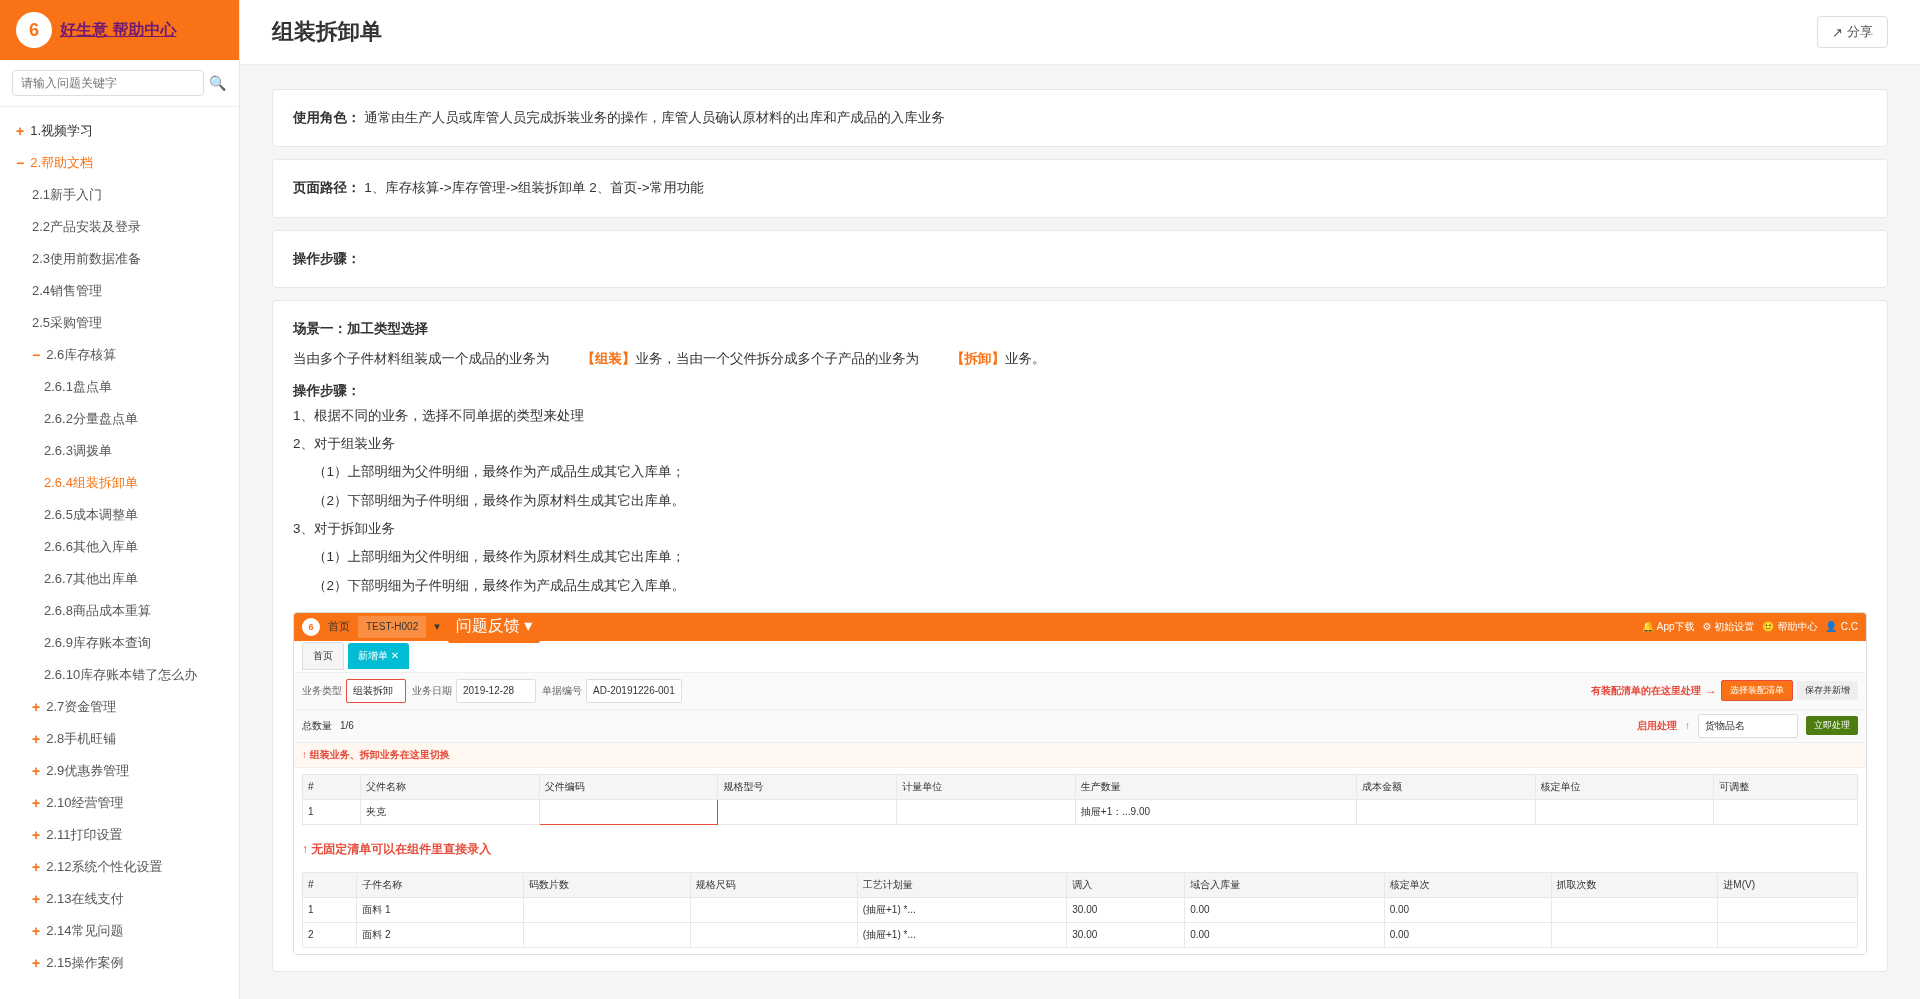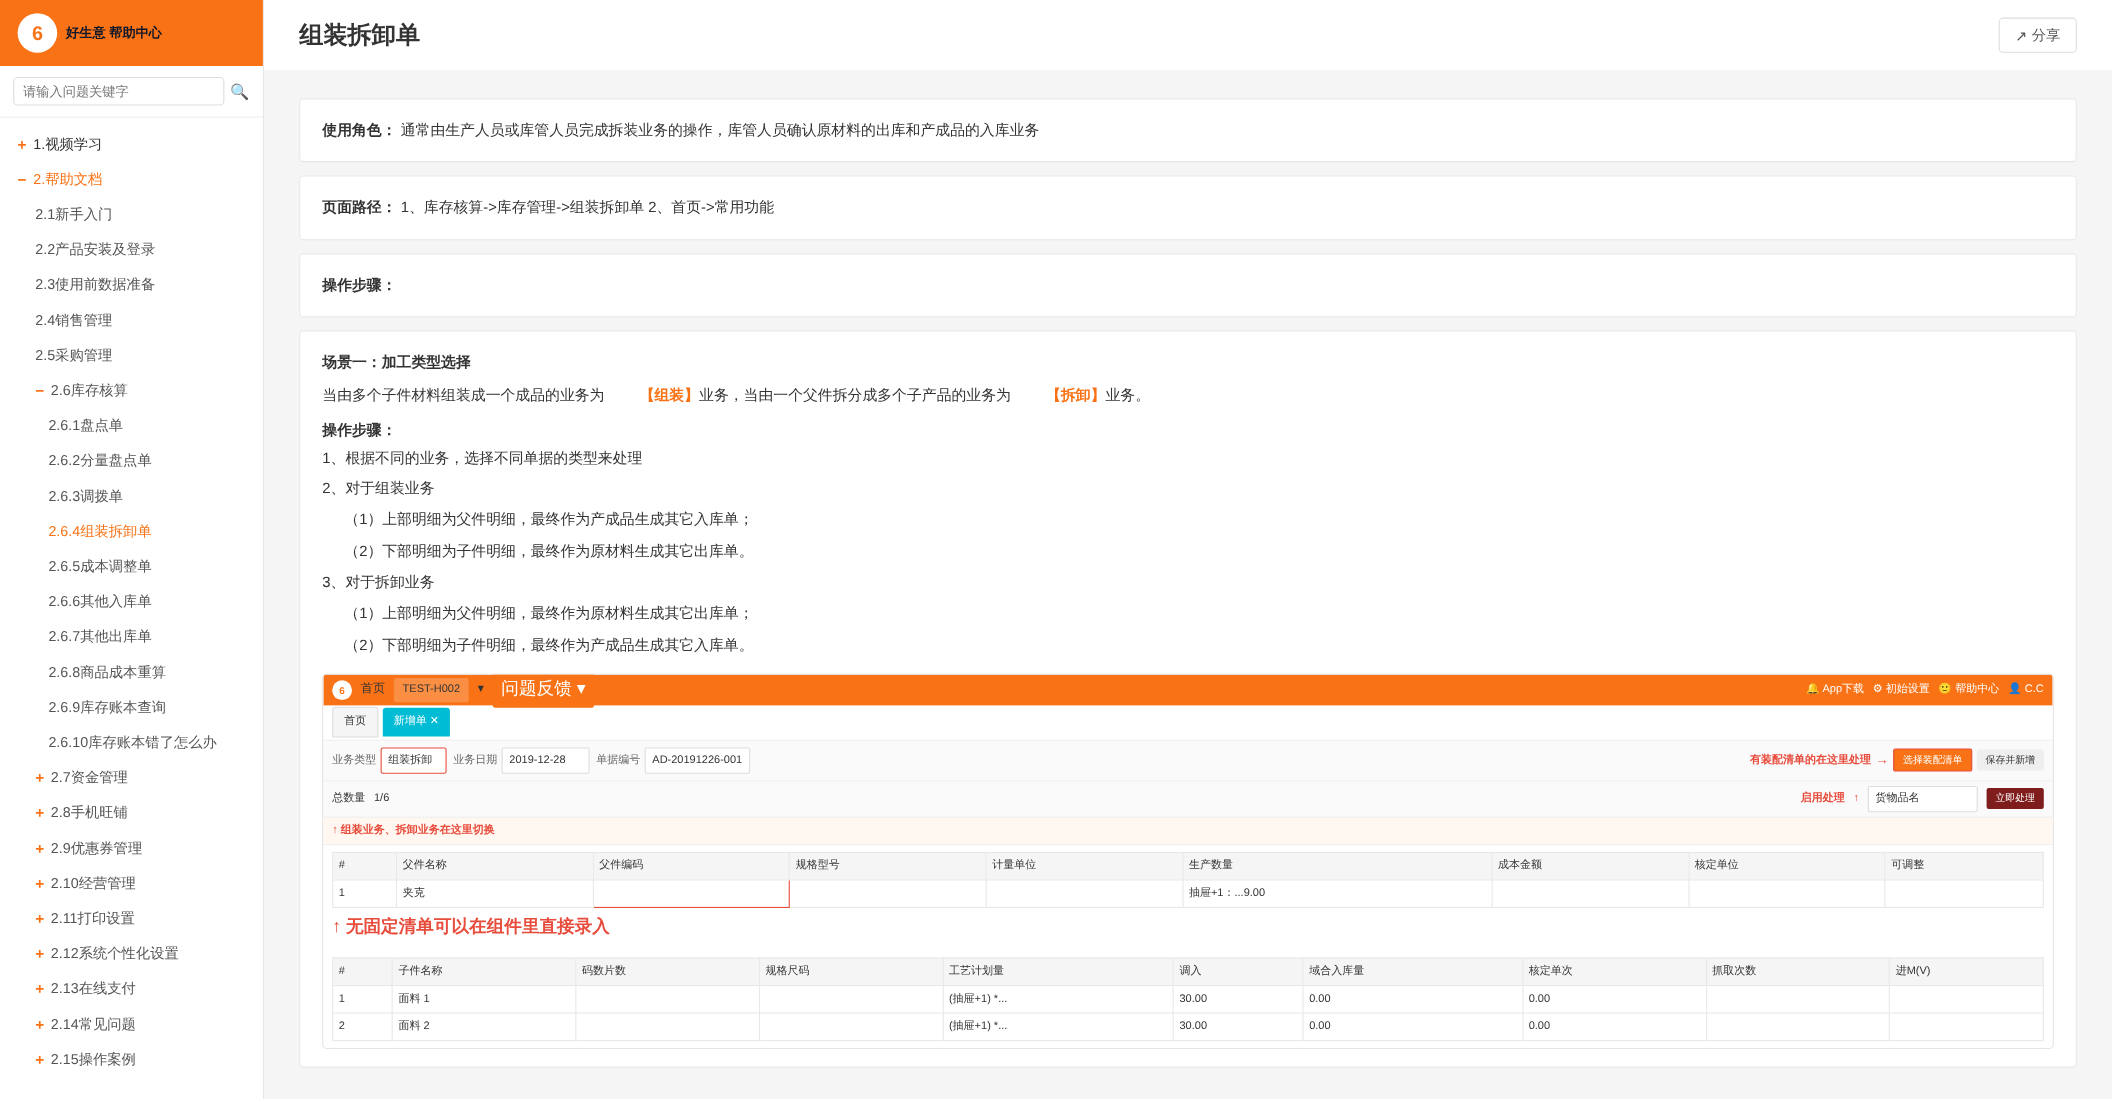--- a/index.html
+++ b/index.html
@@ -24,23 +24,24 @@
       gap: 8px;
     }
     .logo-circle {
       width: 36px; height: 36px;
       background: #fff;
       border-radius: 50%;
       display: flex; align-items: center; justify-content: center;
       font-size: 18px; font-weight: bold; color: #f97316;
     }
     .sidebar-title {
-      color: #0f172a;
-      font-size: 12px;
+      color: #701a75;
+      font-size: 16px;
       font-weight: bold;
+      text-decoration: underline;
     }
     .search-box {
       padding: 10px 12px;
       border-bottom: 1px solid #eee;
       display: flex;
       align-items: center;
       gap: 6px;
     }
     .search-input {
       flex: 1;
@@ -197,21 +198,21 @@
       min-width: 80px;
     }
     .mock-input.red-border { border: 1px solid #7f1d1d; }
     .mock-btn {
       padding: 3px 8px;
       border-radius: 2px;
       font-size: 10px;
       border: none;
       cursor: pointer;
     }
-    .mock-btn.primary { background: #7f1d1d; color: #fff; }
+    .mock-btn.primary { background: #4d7c0f; color: #fff; }
     .mock-btn.orange { background: #f97316; color: #fff; }
     .mock-btn.gray { background: #eee; color: #333; }
     .mock-section {
       padding: 6px 8px;
       background: #fff;
     }
     .mock-table {
       width: 100%;
       border-collapse: collapse;
       font-size: 10px;
@@ -486,21 +487,21 @@
                   <td></td>
                   <td></td>
                   <td>抽屉+1：...9.00</td>
                   <td></td>
                   <td></td>
                   <td></td>
                 </tr>
               </tbody>
             </table>
 
-            <div style="margin-top:4px; font-size:16px; color:#e74c3c; font-weight:bold;">
+            <div style="margin-top:14px; font-size:12px; color:#e74c3c; font-weight:bold;">
               <span>↑ </span>
               <span>无固定清单可以在组件里直接录入</span>
             </div>
           </div>
 
           <div class="mock-section">
             <table class="mock-table">
               <thead>
                 <tr>
                   <th>#</th>

